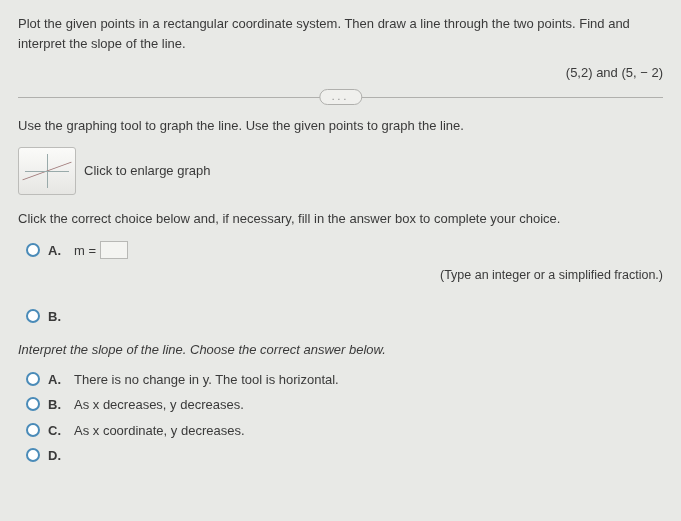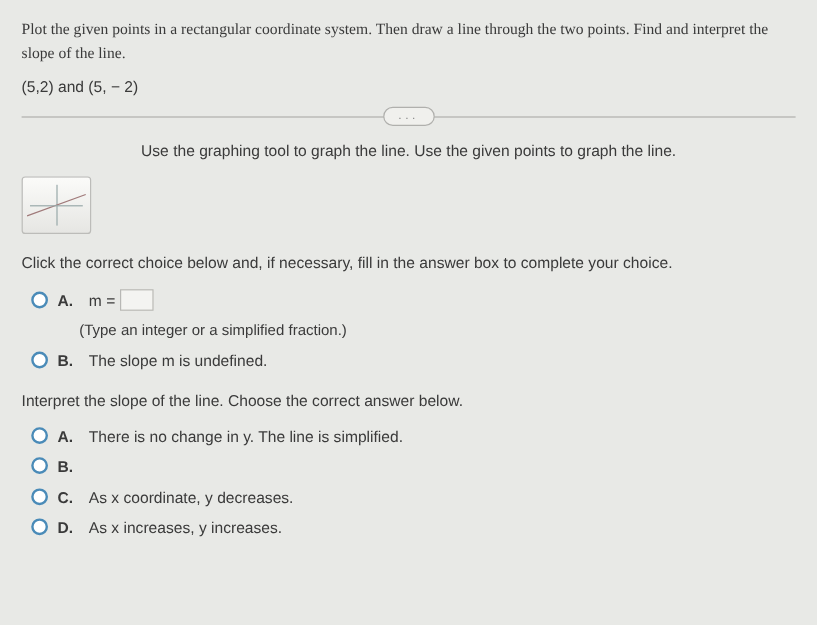--- a/index.html
+++ b/index.html
@@ -13,24 +13,24 @@
       width: 681px;
       height: 521px;
       padding: 14px 18px;
       color: #3a3a3a;
       font-size: 13px;
       line-height: 1.5;
       position: relative;
     }
     .problem-text {
       margin-bottom: 10px;
-      font-family: Liberation Serif, serif;
     }
     .points-text {
       margin-bottom: 8px;
+      text-align: right;
     }
     .divider-container {
       position: relative;
       margin: 14px 0;
     }
     .divider-line {
       border: none;
       border-top: 1px solid #b0b0ad;
       margin: 0;
     }
@@ -44,21 +44,20 @@
       border-radius: 10px;
       padding: 0 12px;
       font-size: 10px;
       letter-spacing: 3px;
       color: #888;
       line-height: 14px;
     }
     .graph-section {
       margin-top: 18px;
       margin-bottom: 12px;
-      text-align: center;
     }
     .graph-tool-row {
       display: flex;
       align-items: center;
       margin: 10px 0 14px 0;
       gap: 8px;
     }
     .graph-thumb {
       width: 58px;
       height: 48px;
@@ -130,86 +129,88 @@
     .input-box {
       width: 28px;
       height: 18px;
       background: #f4f4f1;
       border: 1px solid #b8b8b5;
       display: inline-block;
     }
     .hint-text {
       margin-left: 48px;
       margin-top: 3px;
-      margin-bottom: 6px;
+      margin-bottom: 22px;
       font-size: 12.5px;
+      text-align: right;
     }
     .interpret-section {
       margin-top: 14px;
     }
     .interpret-text {
       margin-bottom: 10px;
+      font-style: italic;
     }
   </style>
 </head>
 <body>
 
 <div class="problem-text">Plot the given points in a rectangular coordinate system. Then draw a line through the two points. Find and interpret the slope of the line.</div>
 <div class="points-text">(5,2) and (5, − 2)</div>
 
 <div class="divider-container">
   <hr class="divider-line">
   <span class="divider-pill">...</span>
 </div>
 
 <div class="graph-section">
   <div class="question-text">Use the graphing tool to graph the line. Use the given points to graph the line.</div>
   <div class="graph-tool-row">
     <div class="graph-thumb">
       <div class="graph-thumb-line"></div>
     </div>
+    <div class="graph-label">Click to enlarge graph</div>
   </div>
 </div>
 
 <div class="question-text">Click the correct choice below and, if necessary, fill in the answer box to complete your choice.</div>
 
 <div class="option-row">
   <span class="radio"></span>
   <span class="opt-letter">A.</span>
   <span class="opt-content">
     <span>m =</span>
     <span class="input-box"></span>
   </span>
 </div>
 <div class="hint-text">(Type an integer or a simplified fraction.)</div>
 
 <div class="option-row">
   <span class="radio"></span>
   <span class="opt-letter">B.</span>
-  <span>The slope m is undefined.</span>
 </div>
 
 <div class="interpret-section">
   <div class="interpret-text">Interpret the slope of the line. Choose the correct answer below.</div>
 
   <div class="option-row">
     <span class="radio"></span>
     <span class="opt-letter">A.</span>
-    <span>There is no change in y. The line is simplified.</span>
+    <span>There is no change in y. The tool is horizontal.</span>
   </div>
 
   <div class="option-row">
     <span class="radio"></span>
     <span class="opt-letter">B.</span>
+    <span>As x decreases, y decreases.</span>
   </div>
 
   <div class="option-row">
     <span class="radio"></span>
     <span class="opt-letter">C.</span>
     <span>As x coordinate, y decreases.</span>
   </div>
 
   <div class="option-row">
     <span class="radio"></span>
     <span class="opt-letter">D.</span>
-    <span>As x increases, y increases.</span>
   </div>
 </div>
 
 </body></html>

